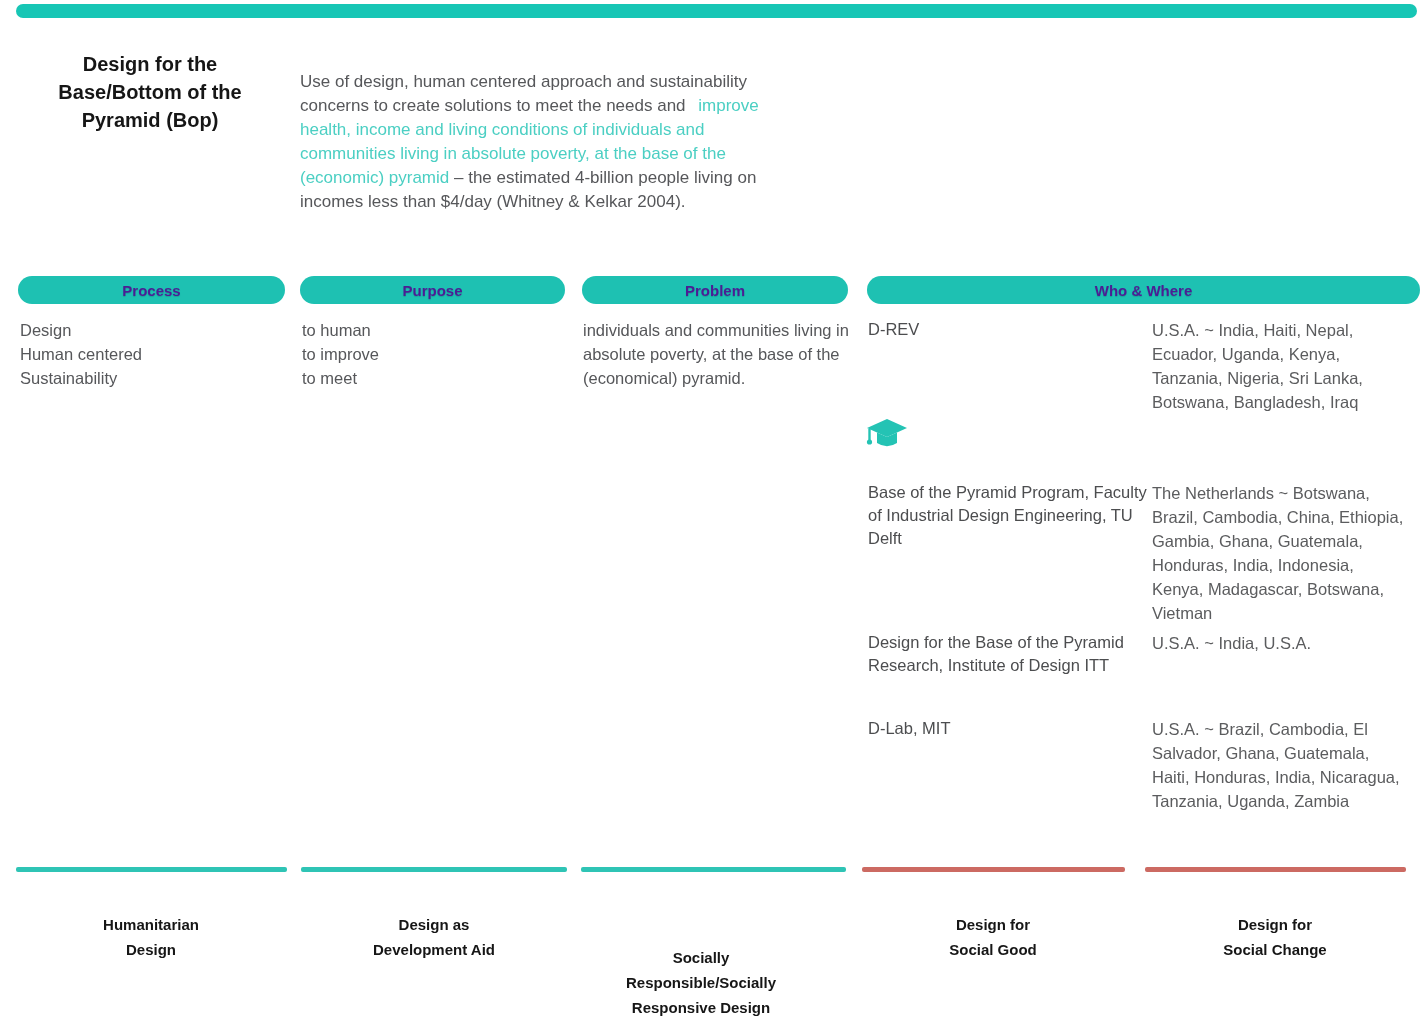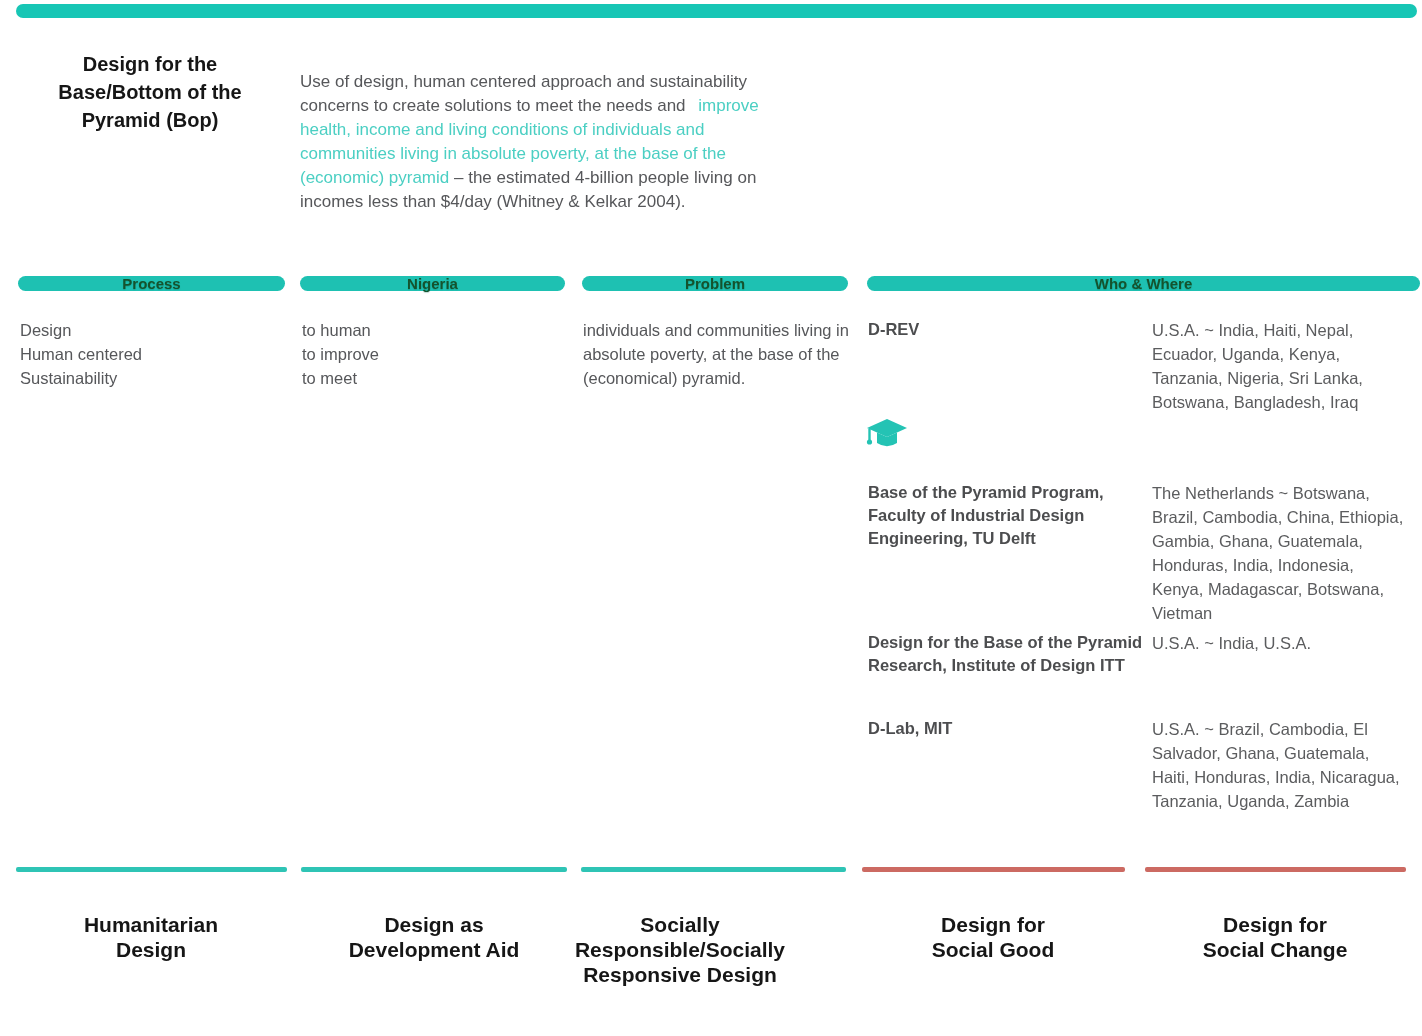--- a/index.html
+++ b/index.html
@@ -10,80 +10,80 @@
   .top-bar{position:absolute;left:16px;top:4px;width:1401px;height:14px;border-radius:8px;}
 
   
   .title{position:absolute;left:28px;top:50px;width:244px;text-align:center;
          font-weight:bold;font-size:20px;line-height:28px;color:#161616;white-space:pre-line;}
   .description{position:absolute;left:300px;top:53px;width:478px;
          font-size:17px;line-height:24px;color:#56575a;}
   .description .hl{color:#4bcfc3;margin-left:8px;}
 
   
-  .pill{position:absolute;top:276px;height:15px;border-radius:14px;
+  .pill{position:absolute;top:276px;height:28px;border-radius:14px;
         display:flex;align-items:center;justify-content:center;
-        color:#14532d;font-weight:bold;font-size:15px;text-shadow:0 1px 1px rgba(0,90,80,.25);}
+        color:#4c1d95;font-weight:bold;font-size:15px;text-shadow:0 1px 1px rgba(0,90,80,.25);}
   .pill-process{left:18px;width:267px;}
   .pill-purpose{left:300px;width:265px;}
   .pill-problem{left:582px;width:266px;}
   .pill-who{left:867px;width:553px;}
 
   
   .col-list{position:absolute;top:318px;font-size:16.5px;line-height:24px;color:#56575a;}
   .col-process{left:20px;width:260px;}
   .col-purpose{left:302px;width:260px;}
   .col-problem{position:absolute;left:583px;top:318px;width:278px;
                font-size:16.5px;line-height:24px;color:#56575a;}
 
   
   .ww-row{position:absolute;left:868px;width:552px;}
-  .ww-org{position:absolute;left:0;top:0;width:280px;font-weight:bold;
+  .ww-org{position:absolute;left:0;top:0;width:280px;font-weight:normal;
           font-size:16.5px;line-height:23px;color:#4c4d4f;}
   .ww-loc{position:absolute;left:284px;top:0;width:256px;
           font-size:16.5px;line-height:24px;color:#5b5c5e;}
   .ww-row-1{top:318px;}
   .ww-row-2{top:481px;}
   .ww-row-3{top:631px;}
   .ww-row-4{top:717px;}
   .cap-icon{position:absolute;left:866px;top:418px;width:42px;height:38px;}
 
   
   .tl-bar{position:absolute;top:867px;height:5px;border-radius:2px;}
   .tl-bar-1{left:16px;width:271px;}
   .tl-bar-2{left:301px;width:266px;}
   .tl-bar-3{left:581px;width:265px;}
   .tl-bar-4{left:862px;width:263px;}
   .tl-bar-5{left:1145px;width:261px;}
   .tl-label{position:absolute;top:912px;width:272px;text-align:center;
-            font-weight:bold;font-size:21px;line-height:25px;color:#161616;white-space:pre-line;}
+            font-weight:bold;font-size:15px;line-height:25px;color:#161616;white-space:pre-line;}
   .tl-label-1{left:15px;}
   .tl-label-2{left:298px;}
-  .tl-label-3{left:544px;}
+  .tl-label-3{left:565px;margin-top:33px;}
   .tl-label-4{left:857px;}
   .tl-label-5{left:1139px;}
 </style>
 </head>
 <body>
 
 <div class="canvas">
 
   <div class="top-bar" style="background-color: rgb(23, 198, 181);"></div>
 
   <div class="title">Design for the
 Base/Bottom of the
 Pyramid (Bop)</div>
 
   <p class="description"><span>Use of design, human centered approach and sustainability concerns to create solutions to meet the needs and </span><span class="hl">improve health, income and living conditions of individuals and communities living in absolute poverty, at the base of the (economic) pyramid</span><span> – the estimated 4-billion people living on incomes less than $4/day (Whitney &amp; Kelkar 2004).</span></p>
 
   <div class="pill pill-process" style="background-color: rgb(30, 193, 178);">
     <span>Process</span>
   </div>
   <div class="pill pill-purpose" style="background-color: rgb(30, 193, 178);">
-    <span>Nigeria</span>
+    <span>Purpose</span>
   </div>
   <div class="pill pill-problem" style="background-color: rgb(30, 193, 178);">
     <span>Problem</span>
   </div>
   <div class="pill pill-who" style="background-color: rgb(30, 193, 178);">
     <span>Who &amp; Where</span>
   </div>
 
   <div class="col-list col-process">
     <div>Design</div>

